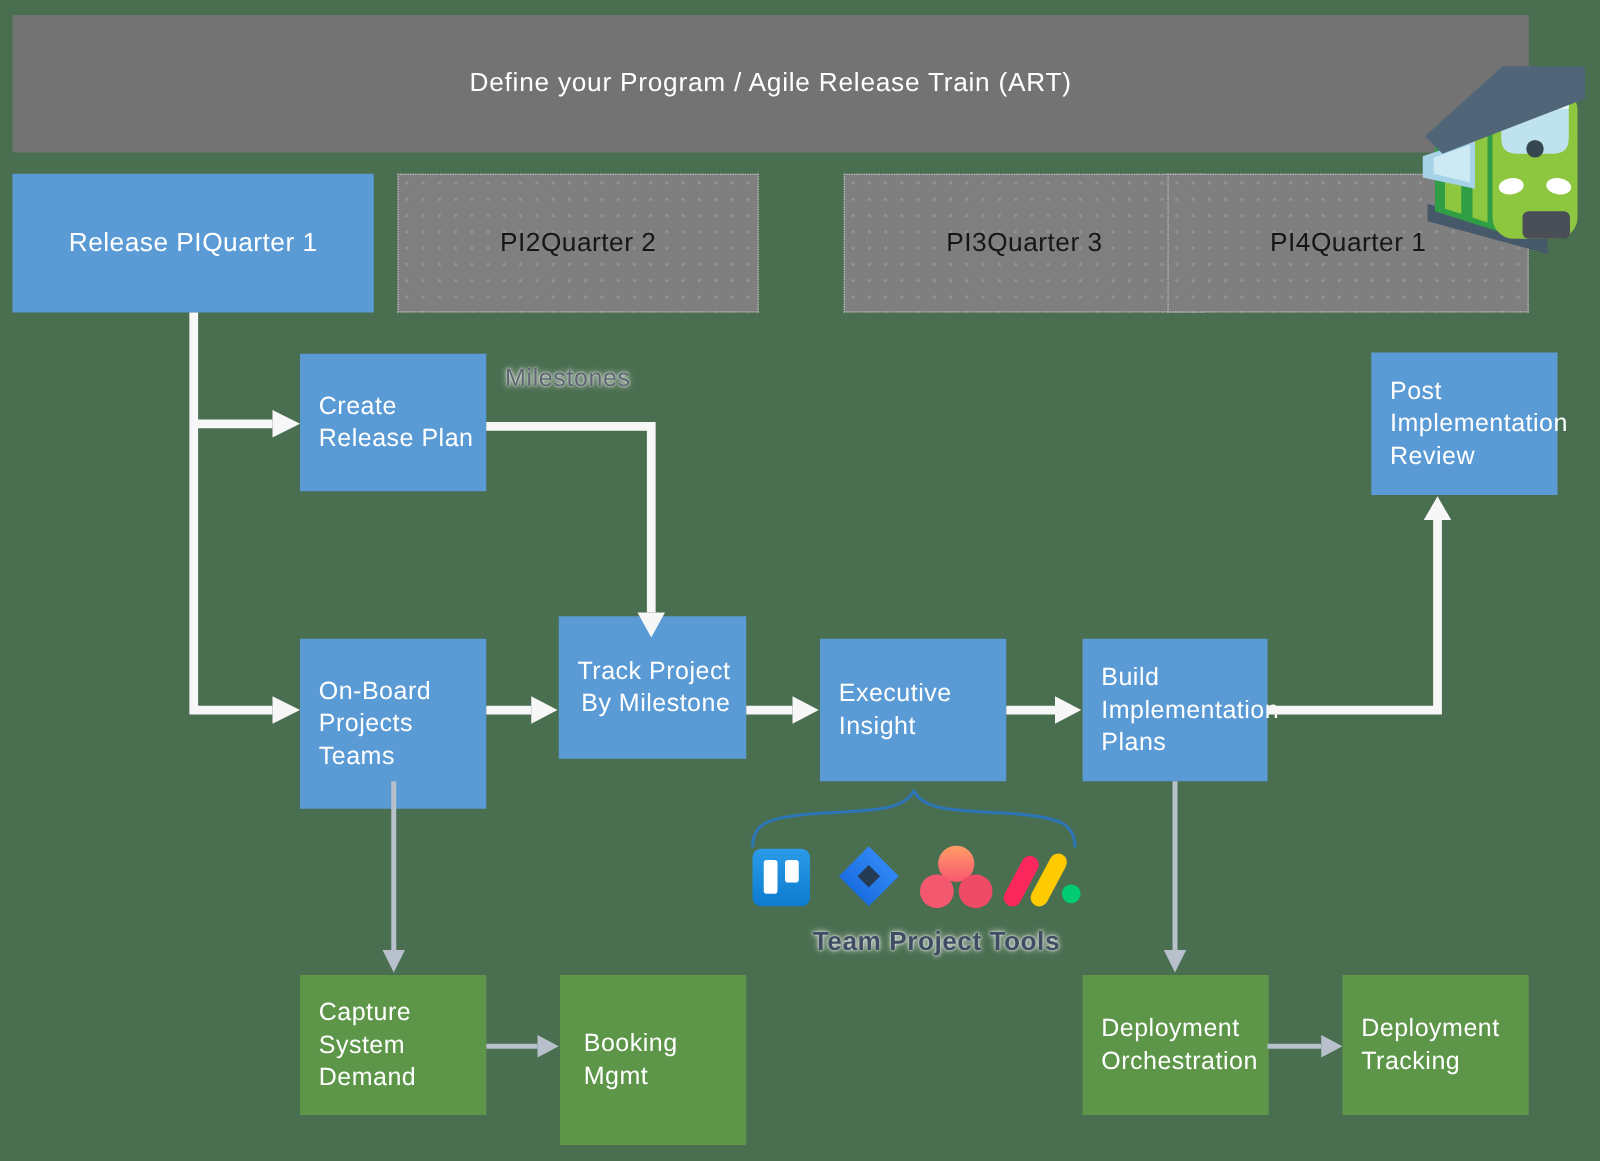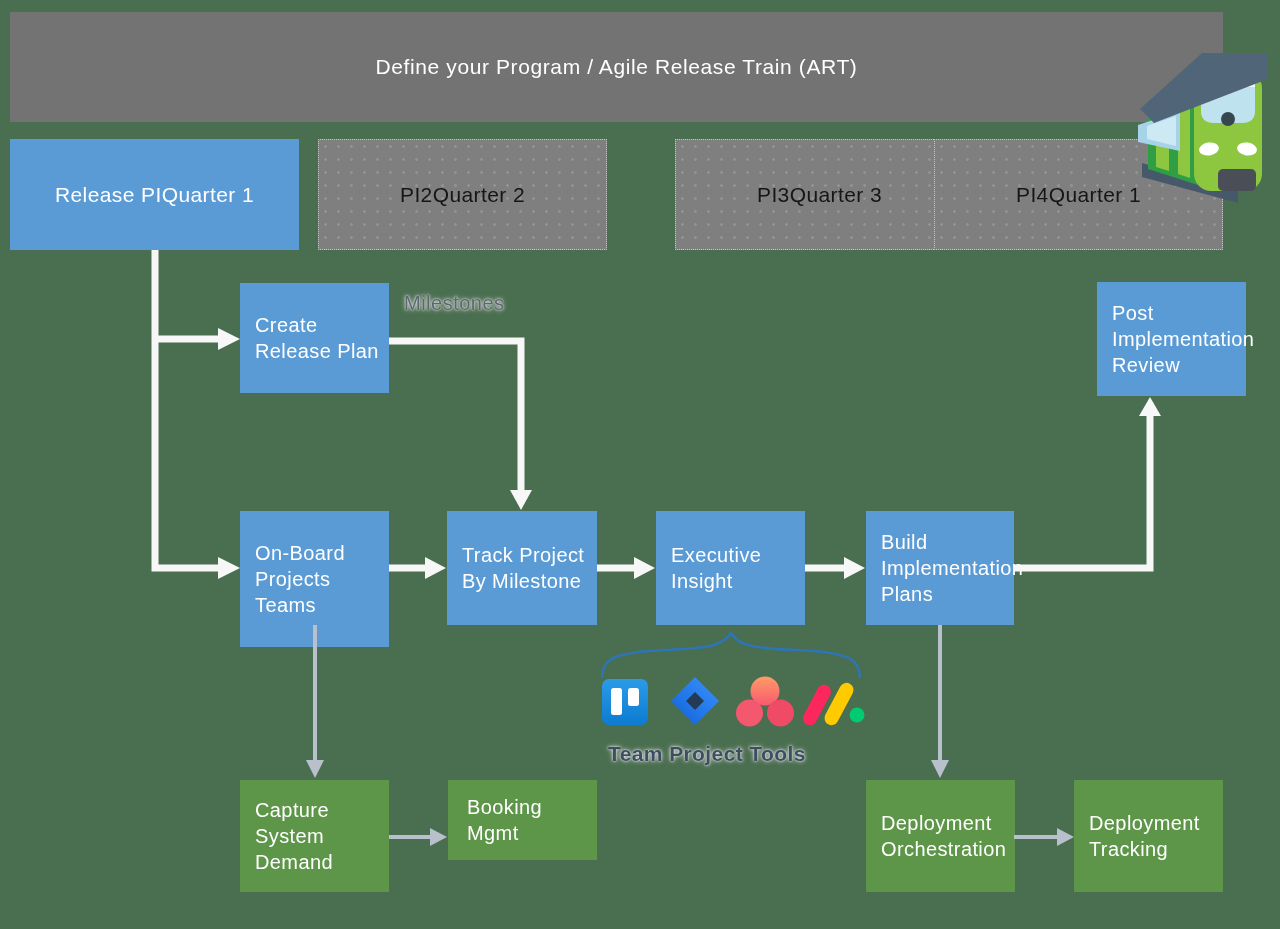--- a/index.html
+++ b/index.html
@@ -38,21 +38,21 @@
   .node .lbl { white-space:pre-line; }
   .node-blue  { background:#5b9bd5; }
   .node-green { background:#5d9649; }
   
   .milestones-label {
     position:absolute; left:404px; top:292px;
     font-size:20px; letter-spacing:0.5px; color:#5d6570;
     text-shadow:0 0 2px #ffffff, 0 0 5px rgba(255,255,255,0.85);
   }
   .tools-label {
-    position:absolute; left:608px; top:742px; width:240px; text-align:left;
+    position:absolute; left:608px; top:742px; width:240px; text-align:right;
     font-size:21px; font-weight:700; letter-spacing:0.4px; color:#3f4d63;
     text-shadow:0 0 2px #ffffff, 0 0 5px rgba(255,255,255,0.85);
   }
   
   .overlay { position:absolute; left:0; top:0; pointer-events:none; }
   .icon-abs { position:absolute; }
   
   .trello {
     position:absolute; left:602px; top:679px; width:46px; height:46px;
     border-radius:7px; background:linear-gradient(180deg,#2b9be8,#0c7bd0);
@@ -89,21 +89,21 @@
 
   <div class="node node-blue" style="left:240px; top:283px; width:149px; height:110px;">
     <span class="lbl">Create
 Release Plan</span>
   </div>
   <div class="node node-blue" style="left:240px; top:511px; width:149px; height:136px;">
     <span class="lbl">On-Board
 Projects
 Teams</span>
   </div>
-  <div class="node node-blue" style="left:447px; top:511px; width:150px; height:114px;">
+  <div class="node node-blue" style="left:447px; top:493px; width:150px; height:114px;text-align:right;">
     <span class="lbl">Track Project
 By Milestone</span>
   </div>
   <div class="node node-blue" style="left:656px; top:511px; width:149px; height:114px;">
     <span class="lbl">Executive
 Insight</span>
   </div>
   <div class="node node-blue" style="left:866px; top:511px; width:148px; height:114px;">
     <span class="lbl">Build
 Implementation
@@ -113,21 +113,21 @@
     <span class="lbl">Post
 Implementation
 Review</span>
   </div>
 
   <div class="node node-green" style="left:240px; top:780px; width:149px; height:112px;">
     <span class="lbl">Capture
 System
 Demand</span>
   </div>
-  <div class="node node-green" style="left:448px; top:780px; width:149px; height:80px;padding-left:19px;">
+  <div class="node node-green" style="left:448px; top:780px; width:149px; height:136px;padding-left:19px;">
     <span class="lbl">Booking
 Mgmt</span>
   </div>
   <div class="node node-green" style="left:866px; top:780px; width:149px; height:112px;">
     <span class="lbl">Deployment
 Orchestration</span>
   </div>
   <div class="node node-green" style="left:1074px; top:780px; width:149px; height:112px;">
     <span class="lbl">Deployment
 Tracking</span>

